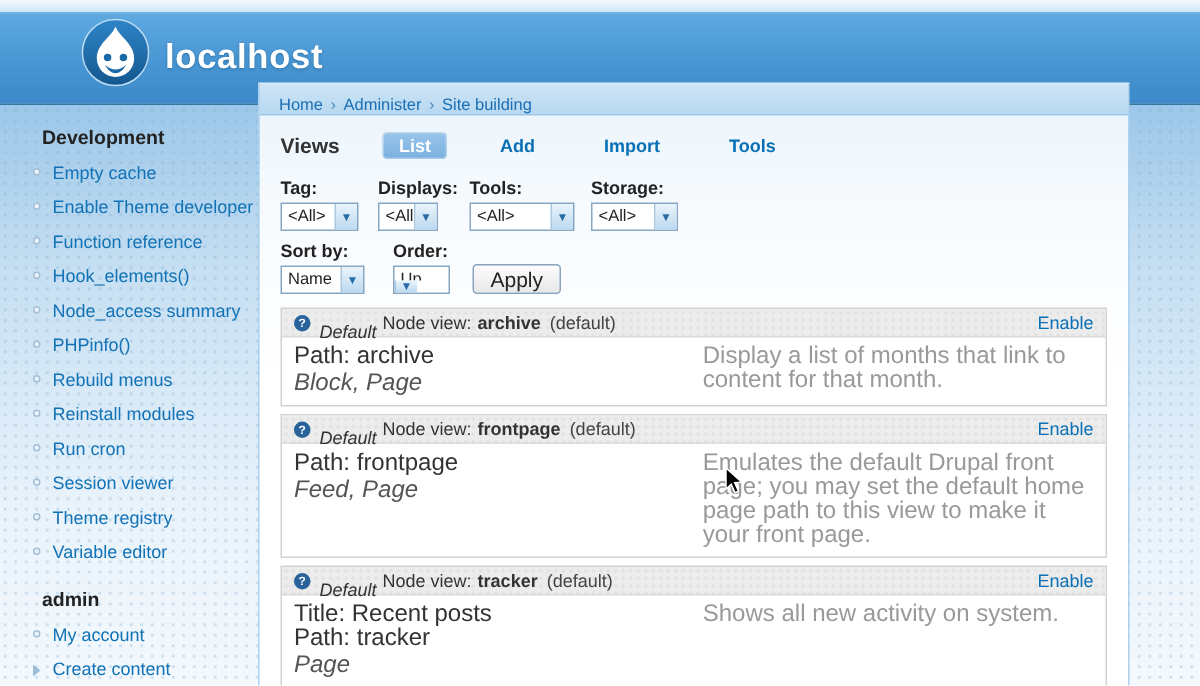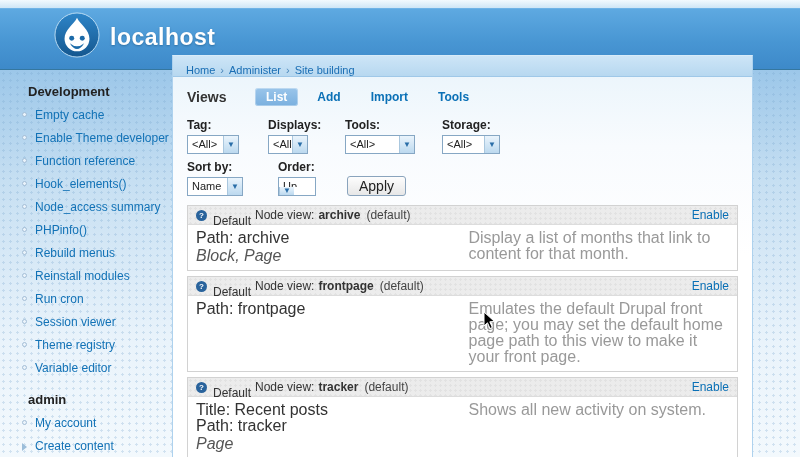--- a/index.html
+++ b/index.html
@@ -44,29 +44,29 @@
     border-left:1px solid #aed2ee; border-right:1px solid #aed2ee; border-top:1px solid #d7ebf9; }
   .crumbbar{ height:21px; background:linear-gradient(180deg,#cde5f7,#b7d8f0);
     border-bottom:1px solid #9fc8e8; display:flex; align-items:flex-end;
     padding-left:13px; font-size:11px; }
   .crumbbar a{ color:#1a6eb4; text-decoration:none; cursor:pointer; }
   .crumb-sep{ color:#4c88bb; margin:0 5px; }
   .panel-inner{ padding:11px 14px 0 14px; }
 
   .title-row{ display:flex; align-items:center; margin-bottom:12px; }
   .page-title{ font-size:14px; font-weight:bold; color:#333; width:68px; }
-  .tabs{ display:flex; align-items:center; gap:8px; }
+  .tabs{ display:flex; align-items:center; gap:24px; }
   .tab{ font-size:12px; font-weight:bold; color:#0a70b6; padding:2px 11px;
     text-decoration:none; cursor:pointer; border-radius:3px; }
   .tab.active{ color:#ffffff; background:linear-gradient(180deg,#9ac5ea,#7ab0df);
     box-shadow:inset 0 0 0 1px rgba(255,255,255,0.35); }
 
   
   .filters{ font-size:11px; color:#222; }
-  .filter-row{ display:flex; align-items:flex-end; gap:25px; margin-bottom:6px; }
+  .filter-row{ display:flex; align-items:flex-end; gap:9px; margin-bottom:6px; }
   .fgroup{ display:flex; flex-direction:column; }
   .flabel{ font-size:12px; font-weight:bold; margin-bottom:3px; }
   .select{ display:flex; align-items:stretch; border:1px solid #86a7c4; background:#fff;
     height:19px; cursor:pointer; }
   .select .val{ flex:1; padding:2px 4px 0 4px; font-size:11px; color:#222; white-space:nowrap; overflow:hidden; }
   .select .arrow{ width:15px; border-left:1px solid #aac7de;
     background:linear-gradient(180deg,#eaf4fc,#bcd9ef); display:flex; align-items:center;
     justify-content:center; color:#2a6ea8; font-size:8px; line-height:1; }
   .w52{width:52px;} .w40{width:40px;} .w70{width:70px;} .w58{width:58px;} .w62{width:56px;} .w38{width:38px;flex-direction:column;}
   .apply-btn{ height:20px; padding:0 11px; font-size:14px; color:#222;
@@ -78,21 +78,21 @@
   .vrows{ margin-top:9px; }
   .vrow{ border:1px solid #d2d2d2; background:#fff; margin-bottom:5px; }
   .vrow-header{ background:#ececec;
     background-image:radial-gradient(circle, rgba(0,0,0,0.045) 1px, transparent 1.2px);
     background-size:5px 5px;
     border-bottom:1px solid #dcdcdc; padding:2px 8px; display:flex; align-items:center;
     font-size:12px; color:#333; height:19px; }
   .help-icon{ width:11px; height:11px; border-radius:50%; background:#29639c; color:#fff;
     font-size:8px; font-weight:bold; display:flex; align-items:center; justify-content:center;
     margin-right:6px; cursor:pointer; flex:0 0 11px; }
-  .vtype{ margin-right:4px;margin-top:12px; }
+  .vtype{ font-style:italic; margin-right:4px;margin-top:12px; }
   .vkind{ margin-right:4px; }
   .vname{ font-weight:bold; margin-right:6px; }
   .vsuffix{ color:#444; }
   .enable-link{ margin-left:auto; color:#0a70b6; font-size:12px; text-decoration:none; cursor:pointer; }
   .vrow-body{ display:flex; padding:5px 8px 6px 8px; font-size:16px; }
   .vleft{ flex:1; color:#333; line-height:16px; }
   .vdisplays{ font-style:italic; color:#555; margin-top:2px; }
   .vdesc{ width:50%; color:#999; line-height:16px; padding-left:6px; }
 
   .cursor{ position:absolute; left:483px; top:311px; pointer-events:none; }
@@ -310,20 +310,21 @@
           <span class="help-icon">?</span>
           <span class="vtype">Default</span>
           <span class="vkind">Node view:</span>
           <span class="vname">frontpage</span>
           <span class="vsuffix">(default)</span>
           <a class="enable-link">Enable</a>
         </div>
         <div class="vrow-body">
           <div class="vleft">
             <div>Path: frontpage</div>
+            <div class="vdisplays">Feed, Page</div>
           </div>
           <div class="vdesc">Emulates the default Drupal front page; you may set the default home page path to this view to make it your front page.</div>
         </div>
       </div>
 
       <div class="vrow">
         <div class="vrow-header">
           <span class="help-icon">?</span>
           <span class="vtype">Default</span>
           <span class="vkind">Node view:</span>

